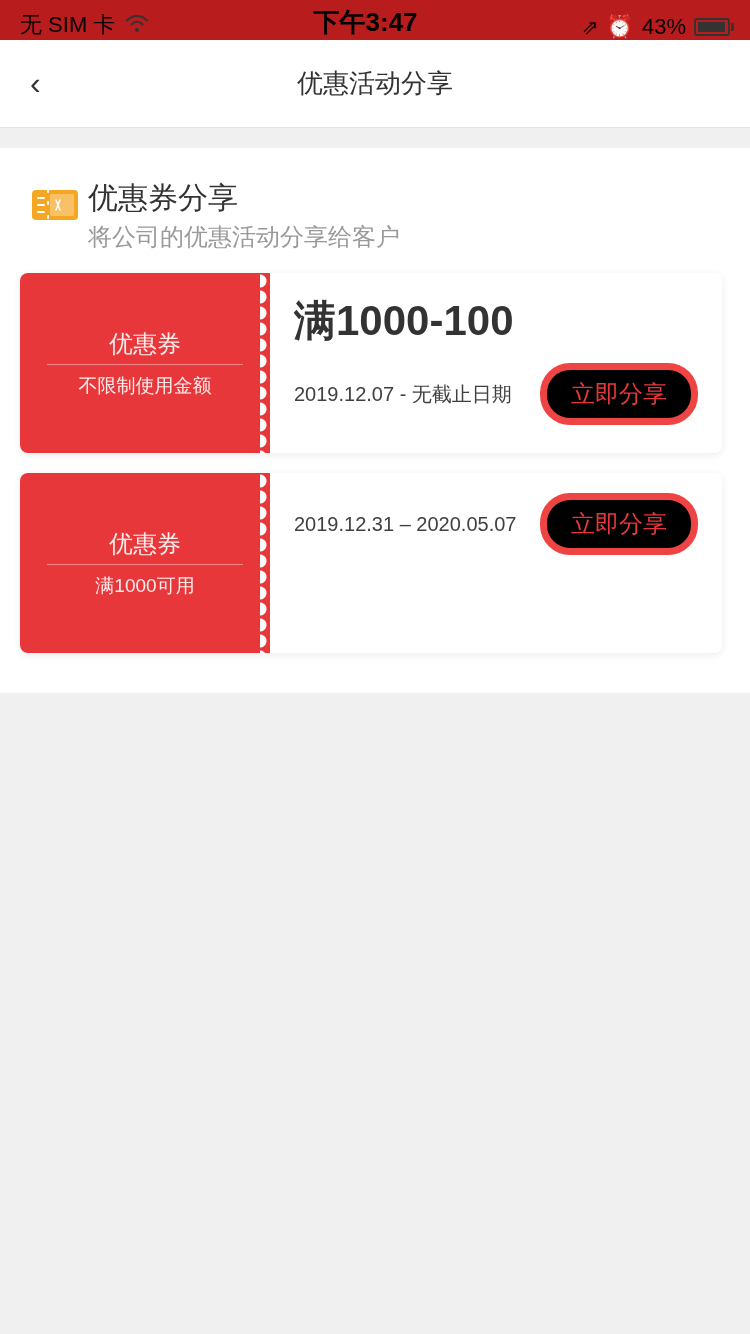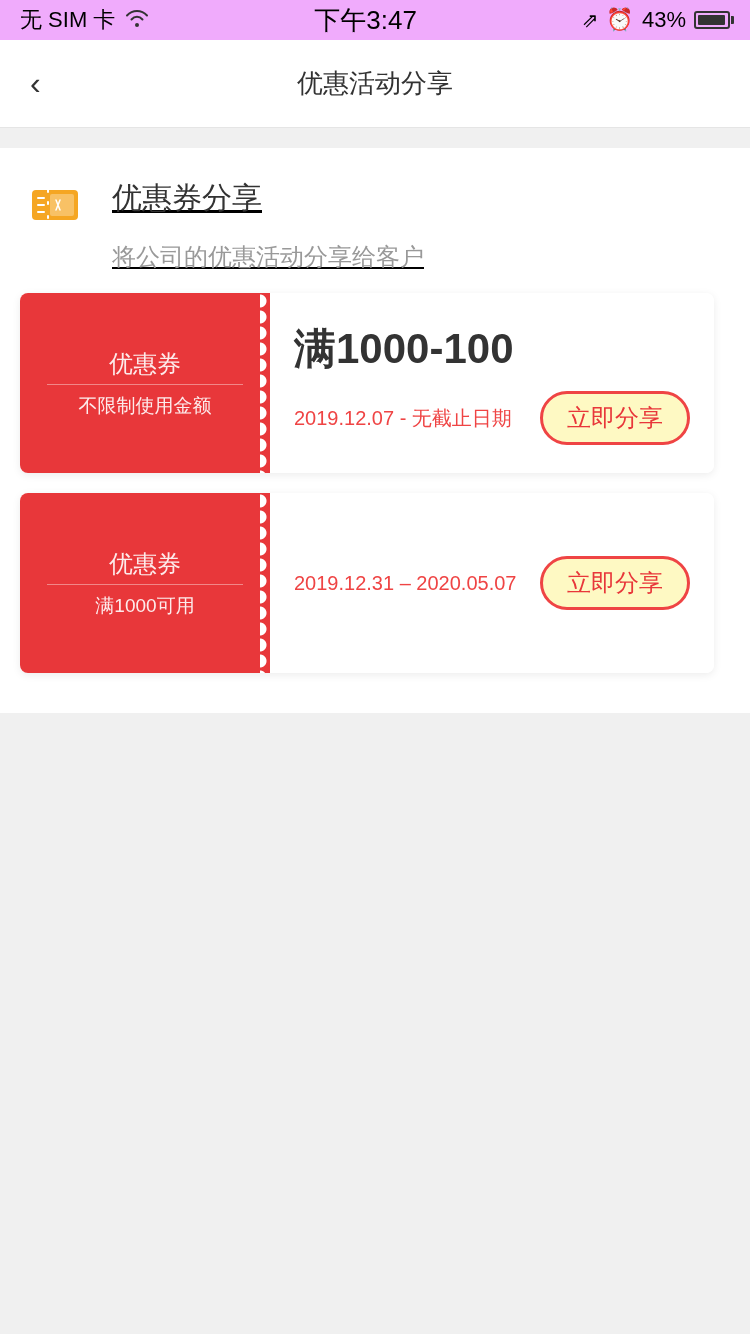--- a/index.html
+++ b/index.html
@@ -10,37 +10,37 @@
       min-height: 1334px;
       background: #f0f0f0;
       font-family: -apple-system, "PingFang SC", "Helvetica Neue", Arial, sans-serif;
       overflow-x: hidden;
     }
 
     
     .status-bar {
       width: 100%;
       height: 40px;
-      background: #f0abfc;
-      display: flex;
-      align-items: center;
+      background: #b91c1c;
+      display: flex;
+      align-items: flex-end;
       justify-content: space-between;
       padding: 0 20px;
       font-size: 24px;
       font-weight: 500;
     }
     .status-left {
       display: flex;
       align-items: center;
       gap: 10px;
       font-size: 22px;
     }
     .status-center {
       font-size: 26px;
-      font-weight: 400;
+      font-weight: 700;
     }
     .status-right {
       display: flex;
       align-items: center;
       gap: 8px;
       font-size: 22px;
     }
     .battery {
       display: flex;
       align-items: center;
@@ -101,45 +101,44 @@
       height: 20px;
       background: #f0f0f0;
     }
 
     
     .section-header {
       background: #fff;
       padding: 30px 30px 20px 30px;
       display: flex;
       align-items: flex-start;
-      gap: 32px;
-      text-decoration: underline;
+      gap: 8px;
     }
     .section-icon {
       width: 50px;
       height: 50px;
       flex-shrink: 0;
       margin-top: 2px;
     }
     .section-text {}
     .section-title {
       font-size: 30px;
       font-weight: 500;
       color: #333;
     }
     .section-subtitle {
       font-size: 24px;
       color: #999;
-      margin-top: 22px;
+      margin-top: 2px;
     }
 
     
     .coupon-list {
       background: #fff;
-      padding: 0 36px 20px 20px;
+      padding: 0 28px 20px 20px;
     }
 
     
     .coupon-card {
       display: flex;
       width: 100%;
       height: 180px;
       margin-bottom: 20px;
       border-radius: 8px;
       overflow: hidden;
@@ -207,48 +206,47 @@
       font-size: 19px;
       color: rgba(255,255,255,0.9);
       text-align: center;
     }
 
     
     .coupon-right {
       flex: 1;
       display: flex;
       flex-direction: column;
-      justify-content: center;
       padding: 20px 24px;
       background: #fff;
     }
     .coupon-name {
       font-size: 42px;
       font-weight: 600;
       color: #333;
       margin-bottom: 14px;
     }
     .coupon-meta {
       display: flex;
       align-items: center;
       justify-content: space-between;
       gap: 12px;
     }
     .coupon-date {
       font-size: 20px;
-      color: #ef4444;
+      color: #404040;
       flex: 1;
     }
     .share-btn {
-      border: 3px solid #ef4444;
+      border: 7px solid #ef4444;
       border-radius: 30px;
       padding: 8px 24px;
       color: #e8373a;
       font-size: 24px;
-      background: #fef9c3;
+      background: #000000;
       cursor: pointer;
       white-space: nowrap;
       flex-shrink: 0;
     }
 
     
     .bottom-area {
       background: #f0f0f0;
       flex: 1;
       min-height: 600px;

